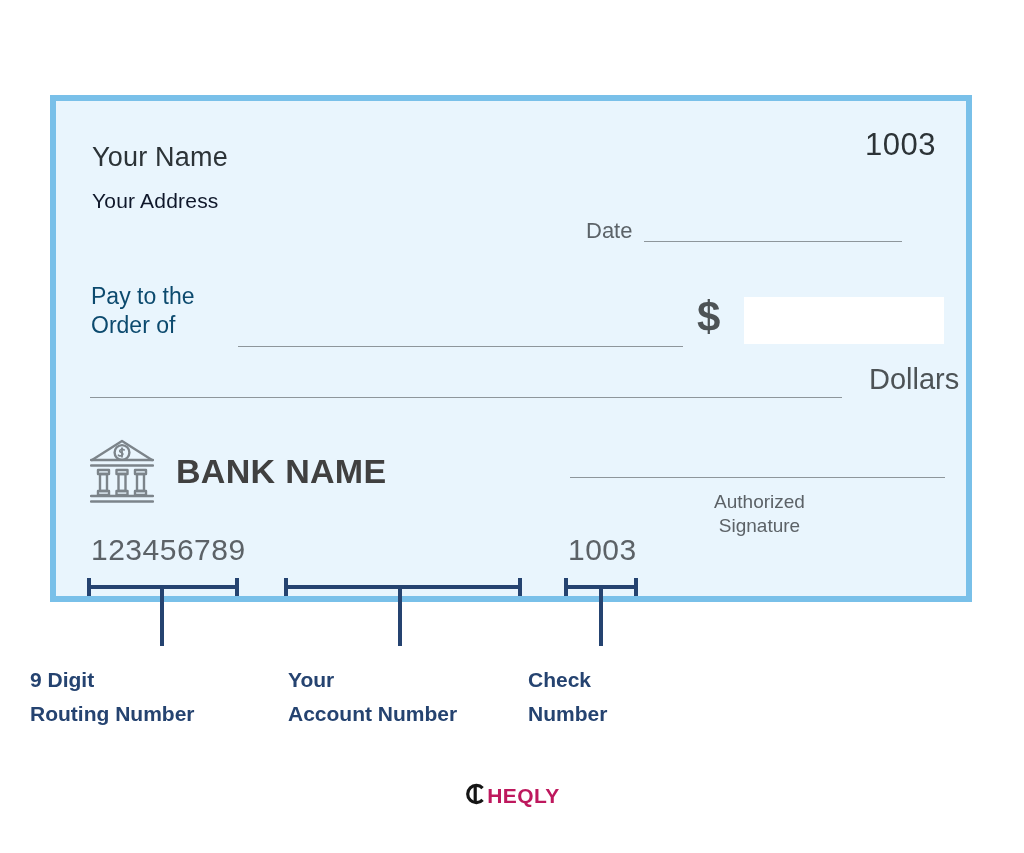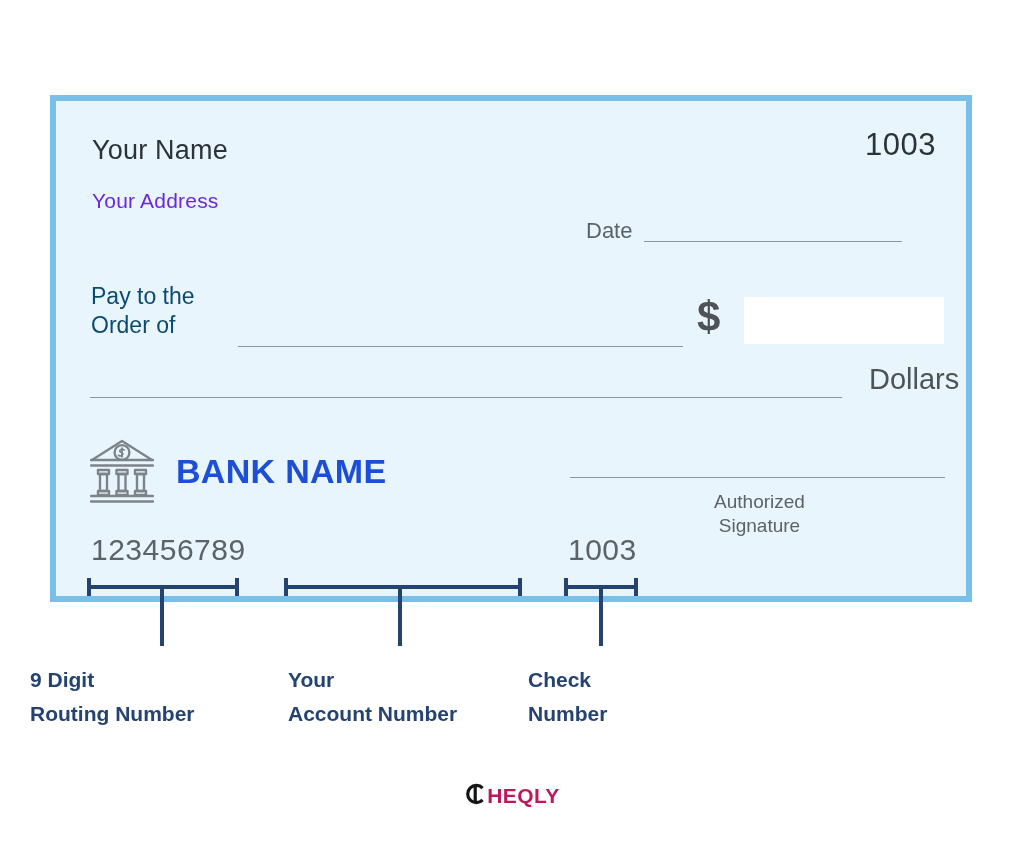--- a/index.html
+++ b/index.html
@@ -25,31 +25,31 @@
     height: 507px;
     box-sizing: border-box;
     background: #e9f5fd;
     border: 6px solid #79c0e9;
   }
 
   
   #payer-name {
     position: absolute;
     left: 36px;
-    top: 34px;
+    top: 41px;
     font-size: 27px;
     color: #2c3337;
     letter-spacing: 0.2px;
   }
   #payer-address {
     position: absolute;
     left: 36px;
     top: 88px;
     font-size: 21px;
-    color: #6d28d9;
+    color: #0f172a;
     letter-spacing: 0.2px;
   }
 
   
   #check-number-top {
     position: absolute;
     right: 30px;
     top: 26px;
     font-size: 31px;
     color: #2c3337;
@@ -137,21 +137,21 @@
     position: absolute;
     left: 34px;
     top: 337px;
     display: flex;
     align-items: center;
   }
   #bank-icon { display: block; }
   #bank-name {
     font-size: 34px;
     font-weight: bold;
-    color: #1d4ed8;
+    color: #404040;
     letter-spacing: 0.3px;
     margin-left: 22px;
   }
 
   
   #signature-line {
     position: absolute;
     left: 514px;
     top: 376px;
     width: 375px;

